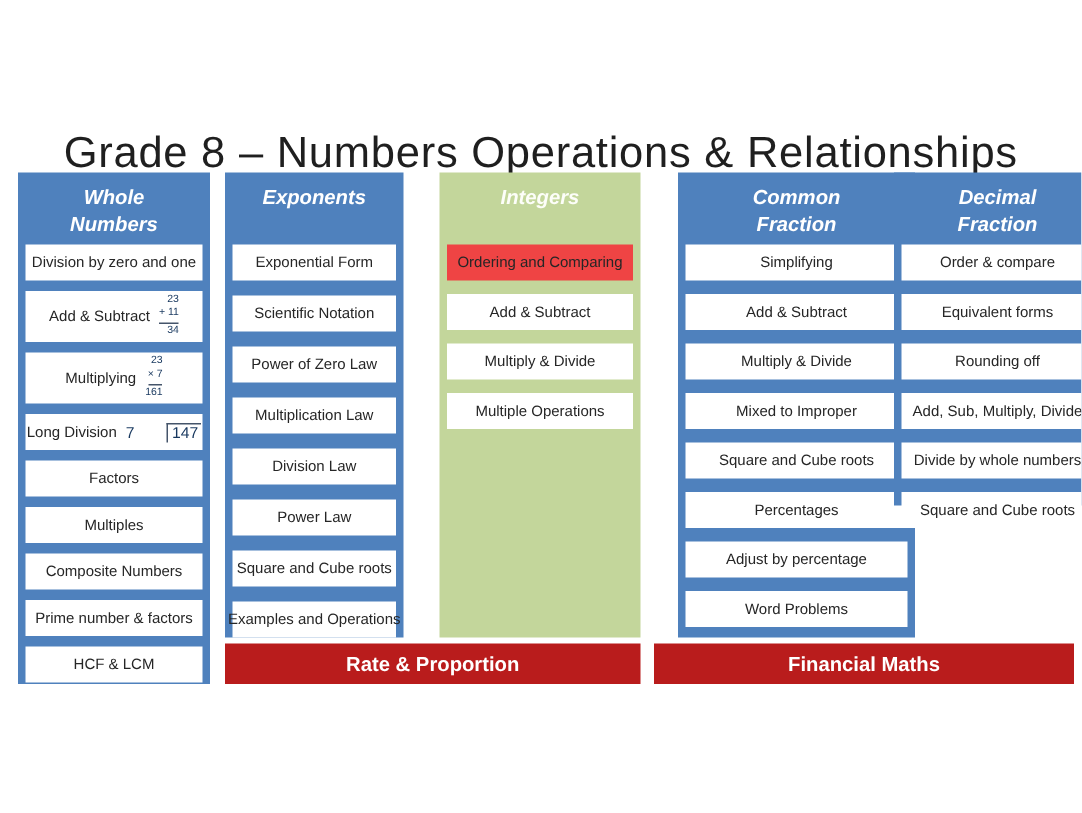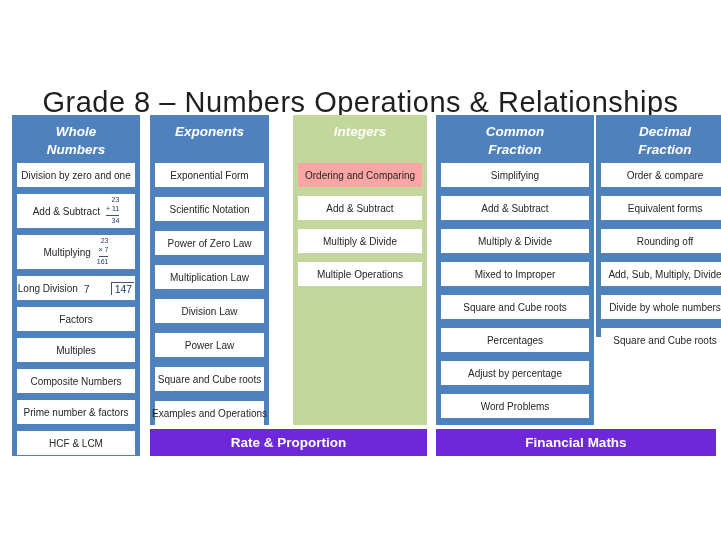--- a/index.html
+++ b/index.html
@@ -25,21 +25,21 @@
   .col {
     position: absolute;
     top: 115px;
     background: #4f81bd;
     box-sizing: border-box;
   }
   .col.green { background: #c3d69b; }
   #col-whole    { left: 12px;  width: 128px; height: 341px; }
   #col-exponents{ left: 150px; width: 119px; height: 310px; }
   #col-integers { left: 293px; width: 134px; height: 310px; }
-  #col-common   { left: 436px; width: 158px; height: 310px; }
+  #col-common   { left: 452px; width: 158px; height: 310px; }
   #col-decimal  { left: 596px; width: 138px; height: 222px; }
   .col-header {
     height: 48px;
     box-sizing: border-box;
     padding-top: 8px;
     display: flex;
     justify-content: center;
     text-align: center;
     color: #ffffff;
     font-weight: bold;
@@ -66,21 +66,21 @@
     justify-content: center;
     gap: 6px;
     font-size: 10px;
     color: #262626;
     text-align: center;
     white-space: nowrap;
     box-sizing: border-box;
     padding: 0 2px;
   }
   .item.tall { min-height: 34px; }
-  .item.highlight { background: #fca5a5; }
+  .item.highlight { background: #ef4444; }
   .item-label { display: inline-block; }
   .math-stack {
     display: inline-flex;
     flex-direction: column;
     align-items: flex-end;
     font-size: 7px;
     line-height: 1.25;
     color: #17375e;
   }
   .ms-mid { border-bottom: 1px solid #44546a; padding-bottom: 1px; }
@@ -90,21 +90,21 @@
   .ld-dividend {
     border-top: 1px solid #44546a;
     border-left: 1px solid #44546a;
     padding: 0 2px 0 3px;
     margin-left: 20px;
   }
   .bar {
     position: absolute;
     top: 429px;
     height: 27px;
-    background: #6d28d9;
+    background: #b91c1c;
     color: #ffffff;
     font-weight: bold;
     font-size: 13.5px;
     display: flex;
     align-items: center;
     justify-content: center;
   }
   #bar-rate      { left: 150px; width: 277px; }
   #bar-financial { left: 436px; width: 280px; }
 </style>

